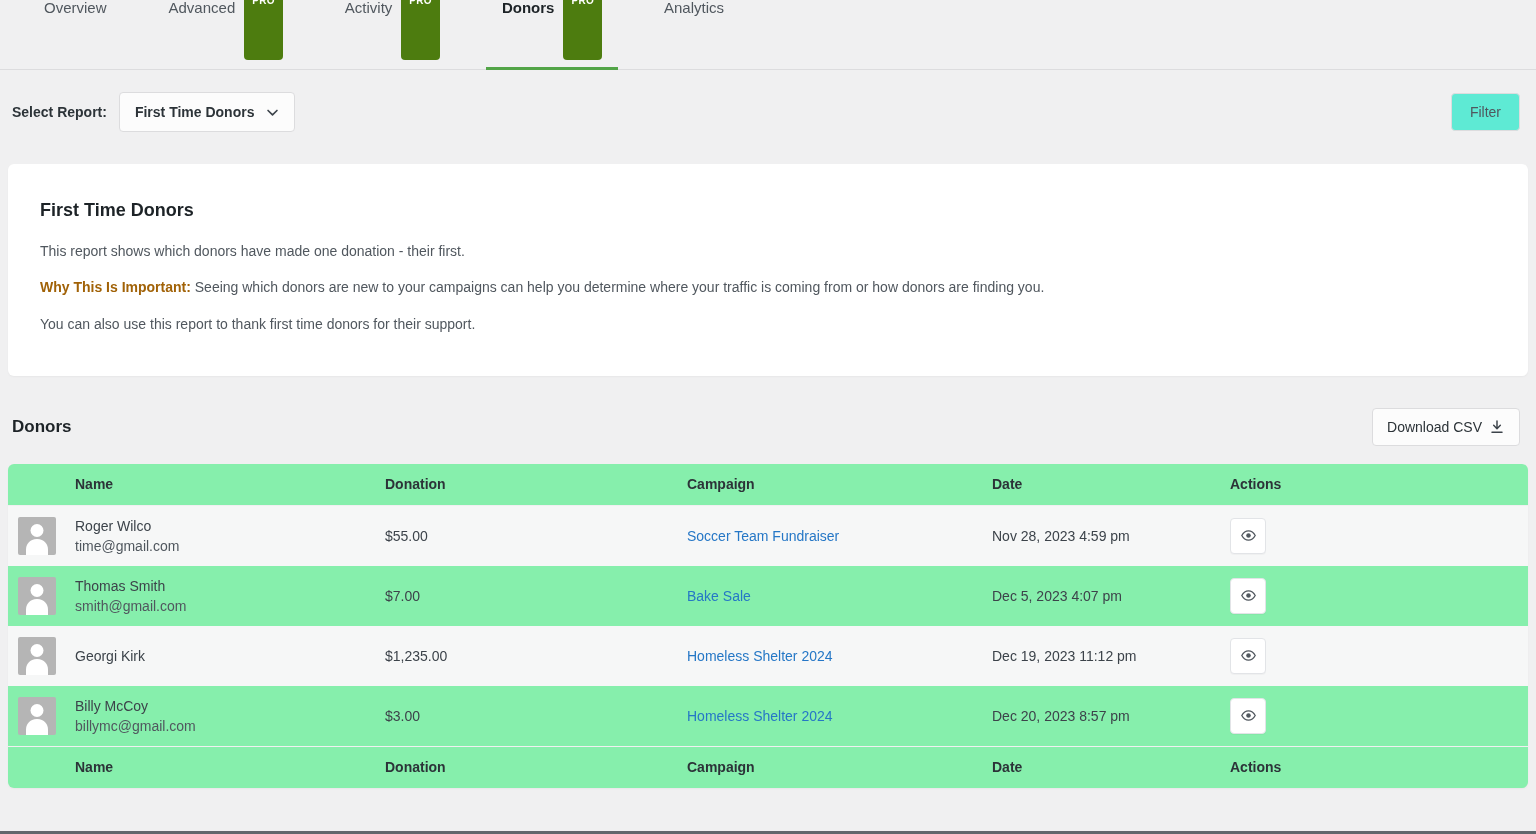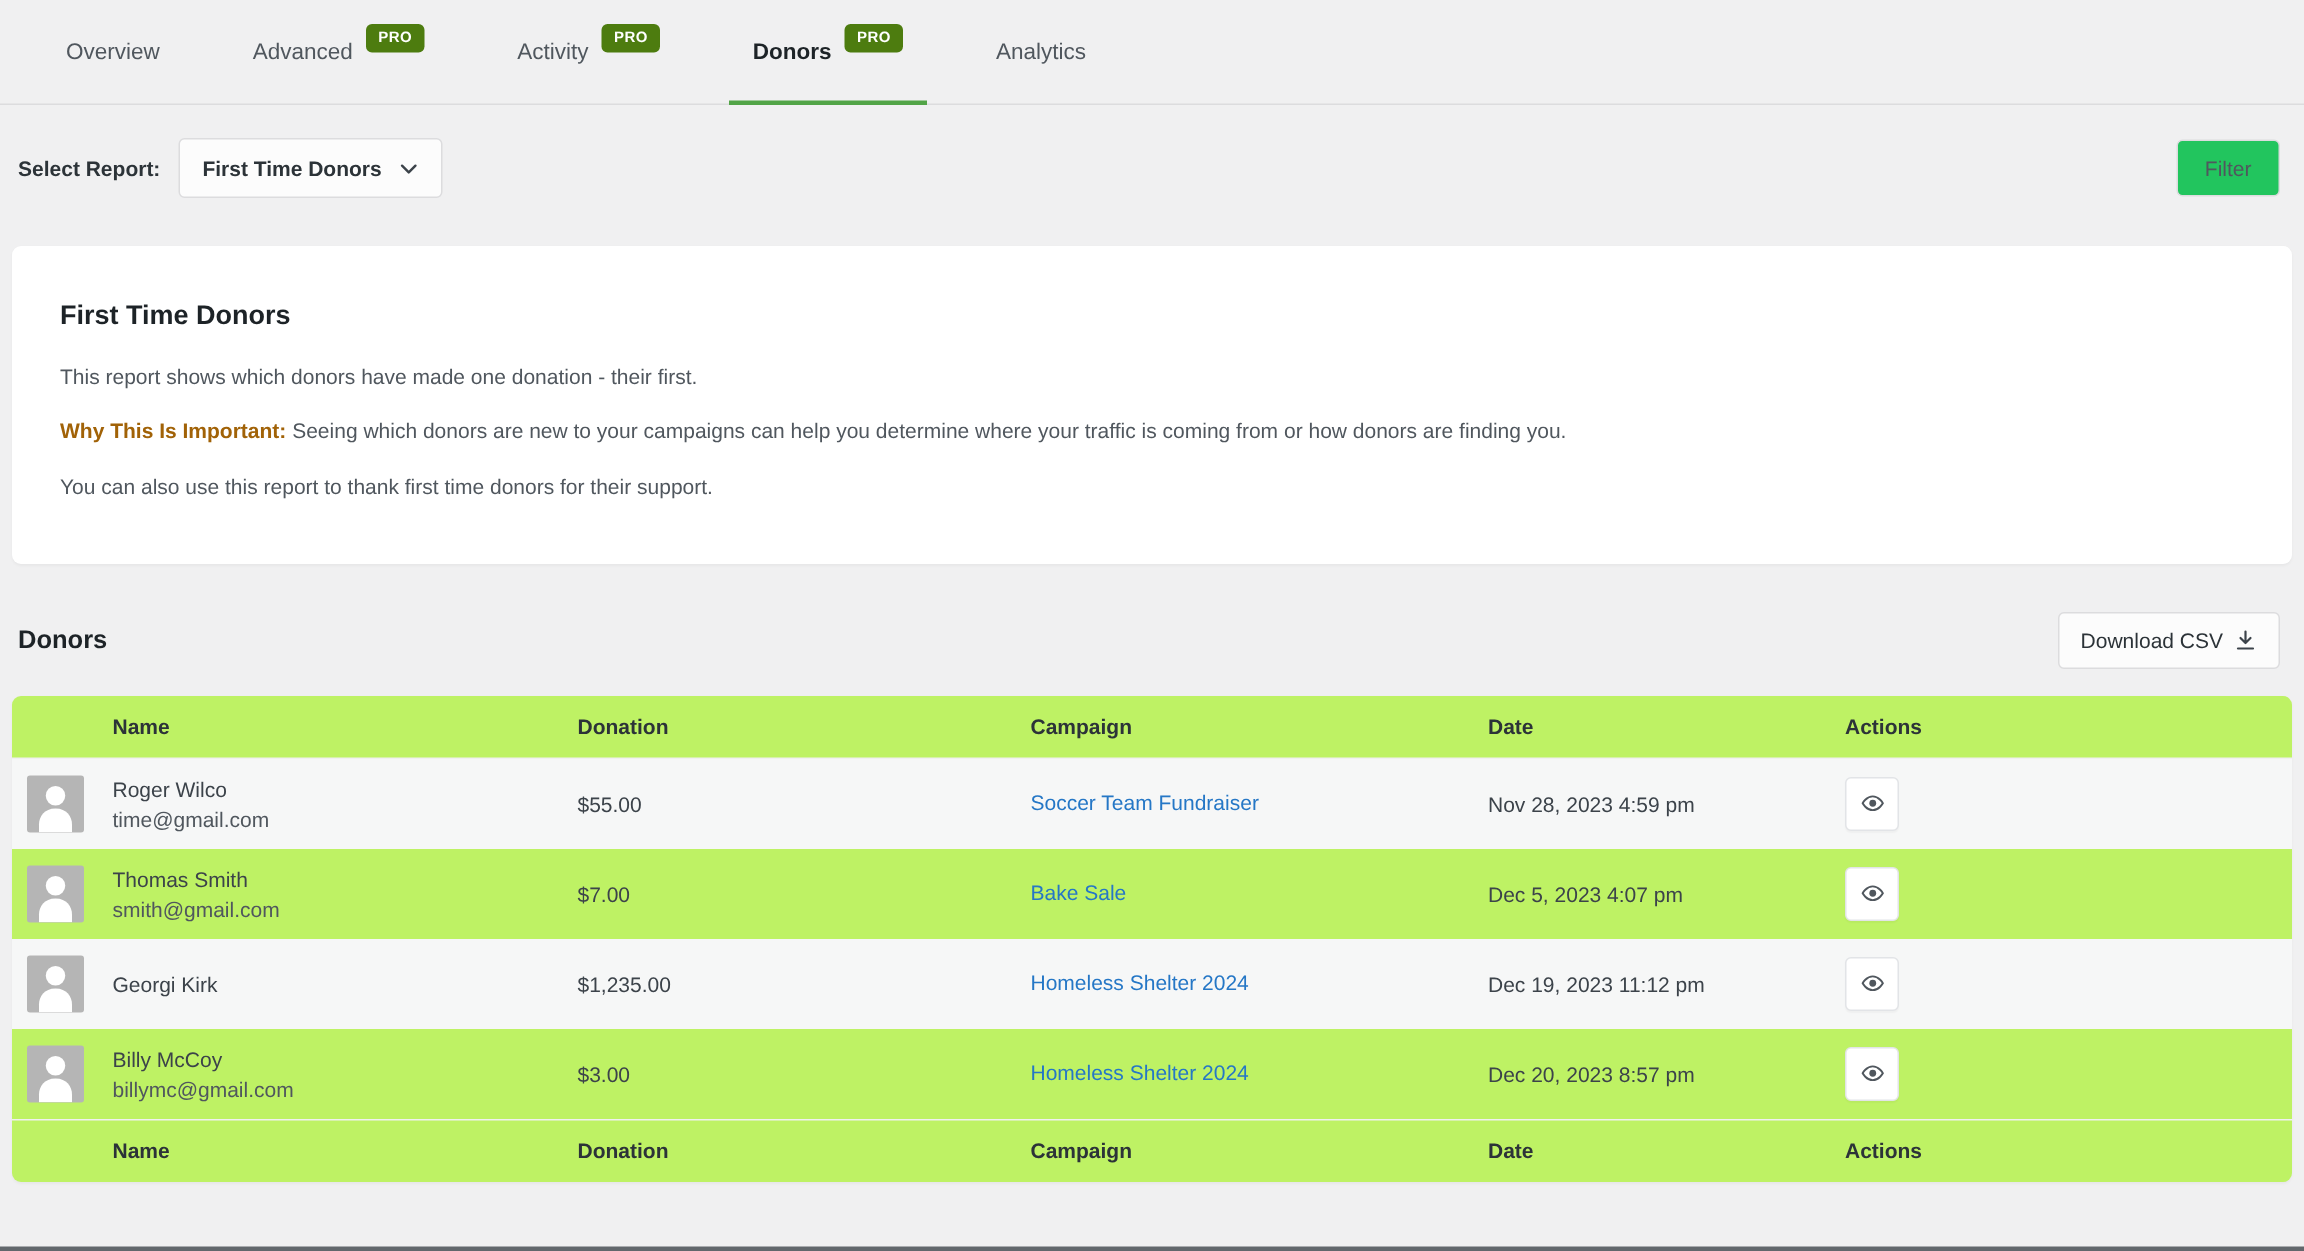--- a/index.html
+++ b/index.html
@@ -17,21 +17,20 @@
     display:flex;
     align-items:center;
     gap:30px;
     padding:0 16px 0 28px;
     height:70px;
     border-bottom:1px solid #dcdcde;
   }
   .tab {
     position:relative;
     display:flex;
-    align-items:center;
     gap:9px;
     height:100%;
     padding:0 16px;
     font-size:15px;
     color:#50575e;
     cursor:pointer;
   }
   .tab .tab-label { line-height:1; }
   .tab.active .tab-label { color:#1d2327; font-weight:bold; }
   .tab.active::after {
@@ -74,21 +73,21 @@
     border:1px solid #dcdcde;
     border-radius:4px;
     padding:11px 15px;
     font-size:14px;
     font-weight:bold;
     color:#2c3338;
     cursor:pointer;
   }
   .filter-button {
     margin-left:auto;
-    background:#22c55e;
+    background:#5eead4;
     border:1px solid #dcdcde;
     border-radius:4px;
     padding:10px 18px;
     font-size:14px;
     color:#50575e;
     cursor:pointer;
   }
 
   
   .report-card {
@@ -134,21 +133,21 @@
     border-radius:4px;
     padding:10px 14px;
     font-size:14px;
     color:#2c3338;
     cursor:pointer;
   }
 
   
   .donors-table {
     margin:0 8px;
-    background:#bef264;
+    background:#86efac;
     border-radius:6px;
     overflow:hidden;
     box-shadow:0 1px 2px rgba(0,0,0,.04);
   }
   .t-row {
     display:grid;
     grid-template-columns:67px 310px 302px 305px 238px 1fr;
     align-items:center;
   }
   .t-head { height:42px; border-bottom:1px solid #f0f0f1; }

